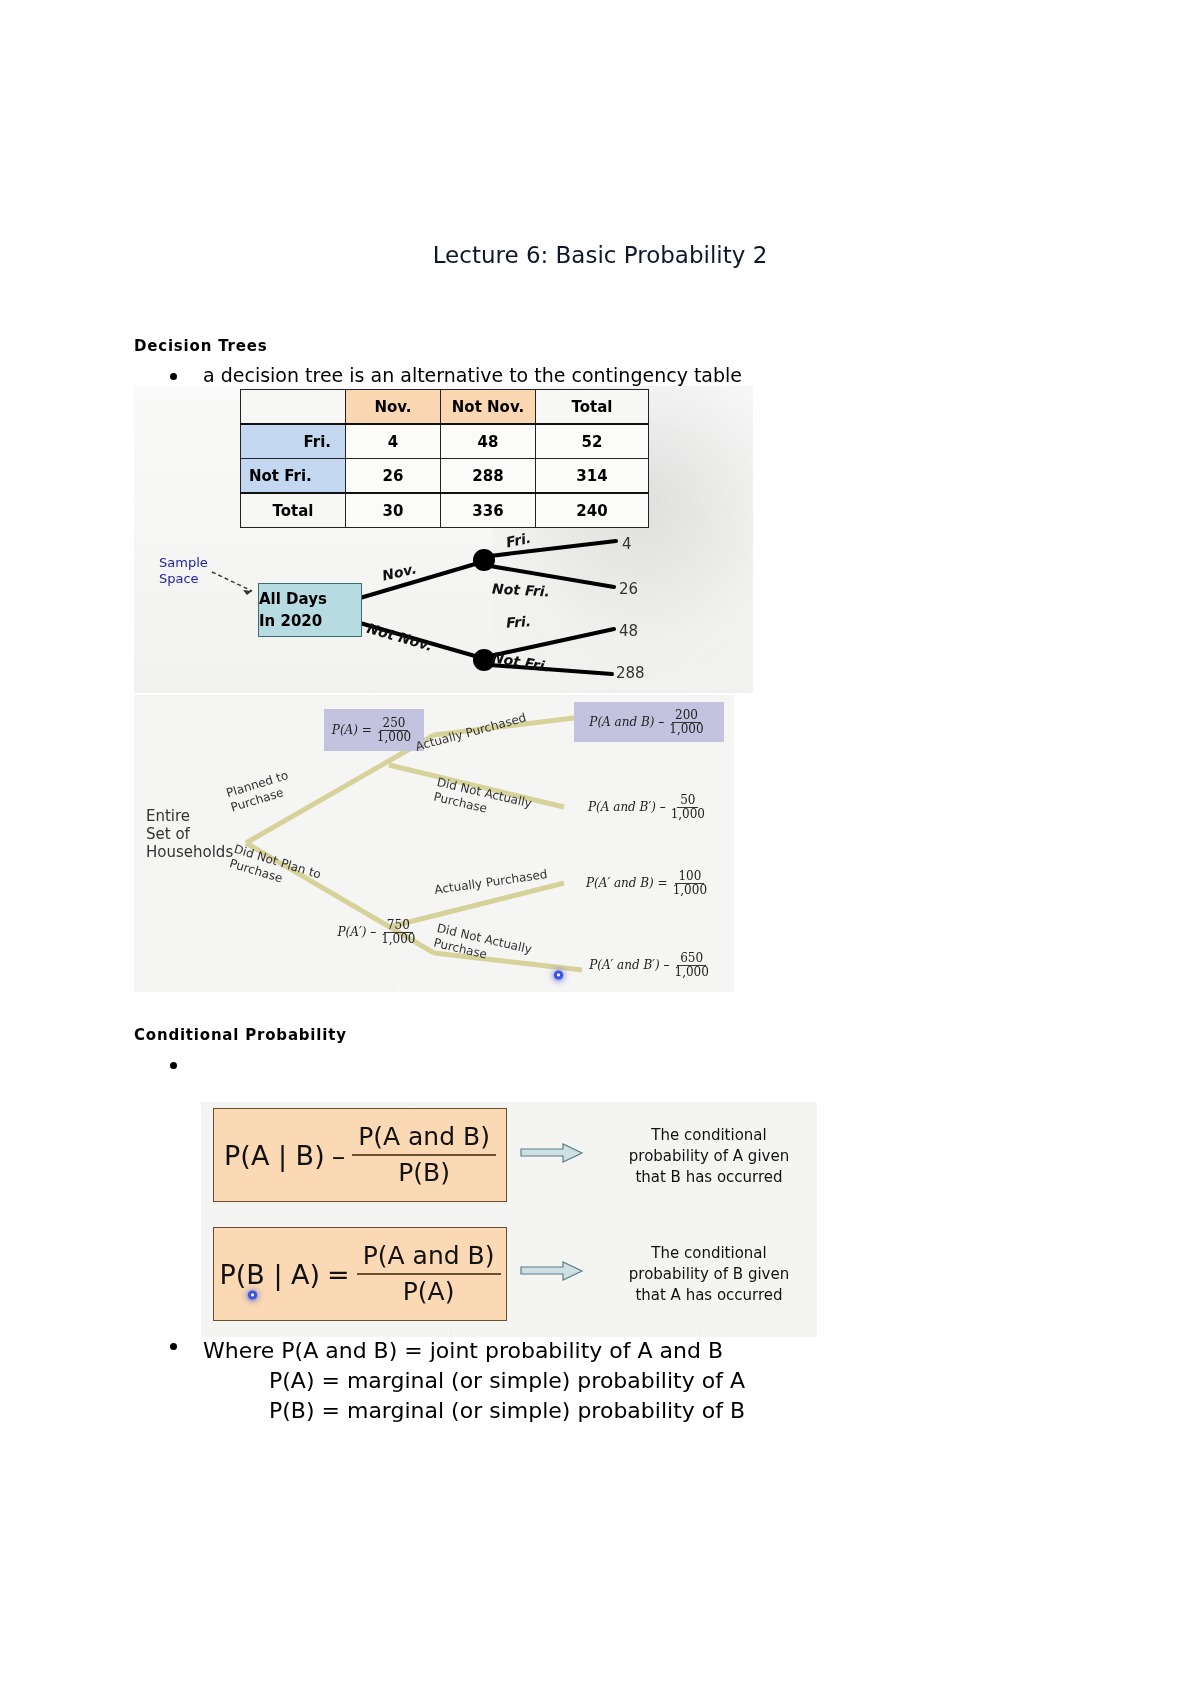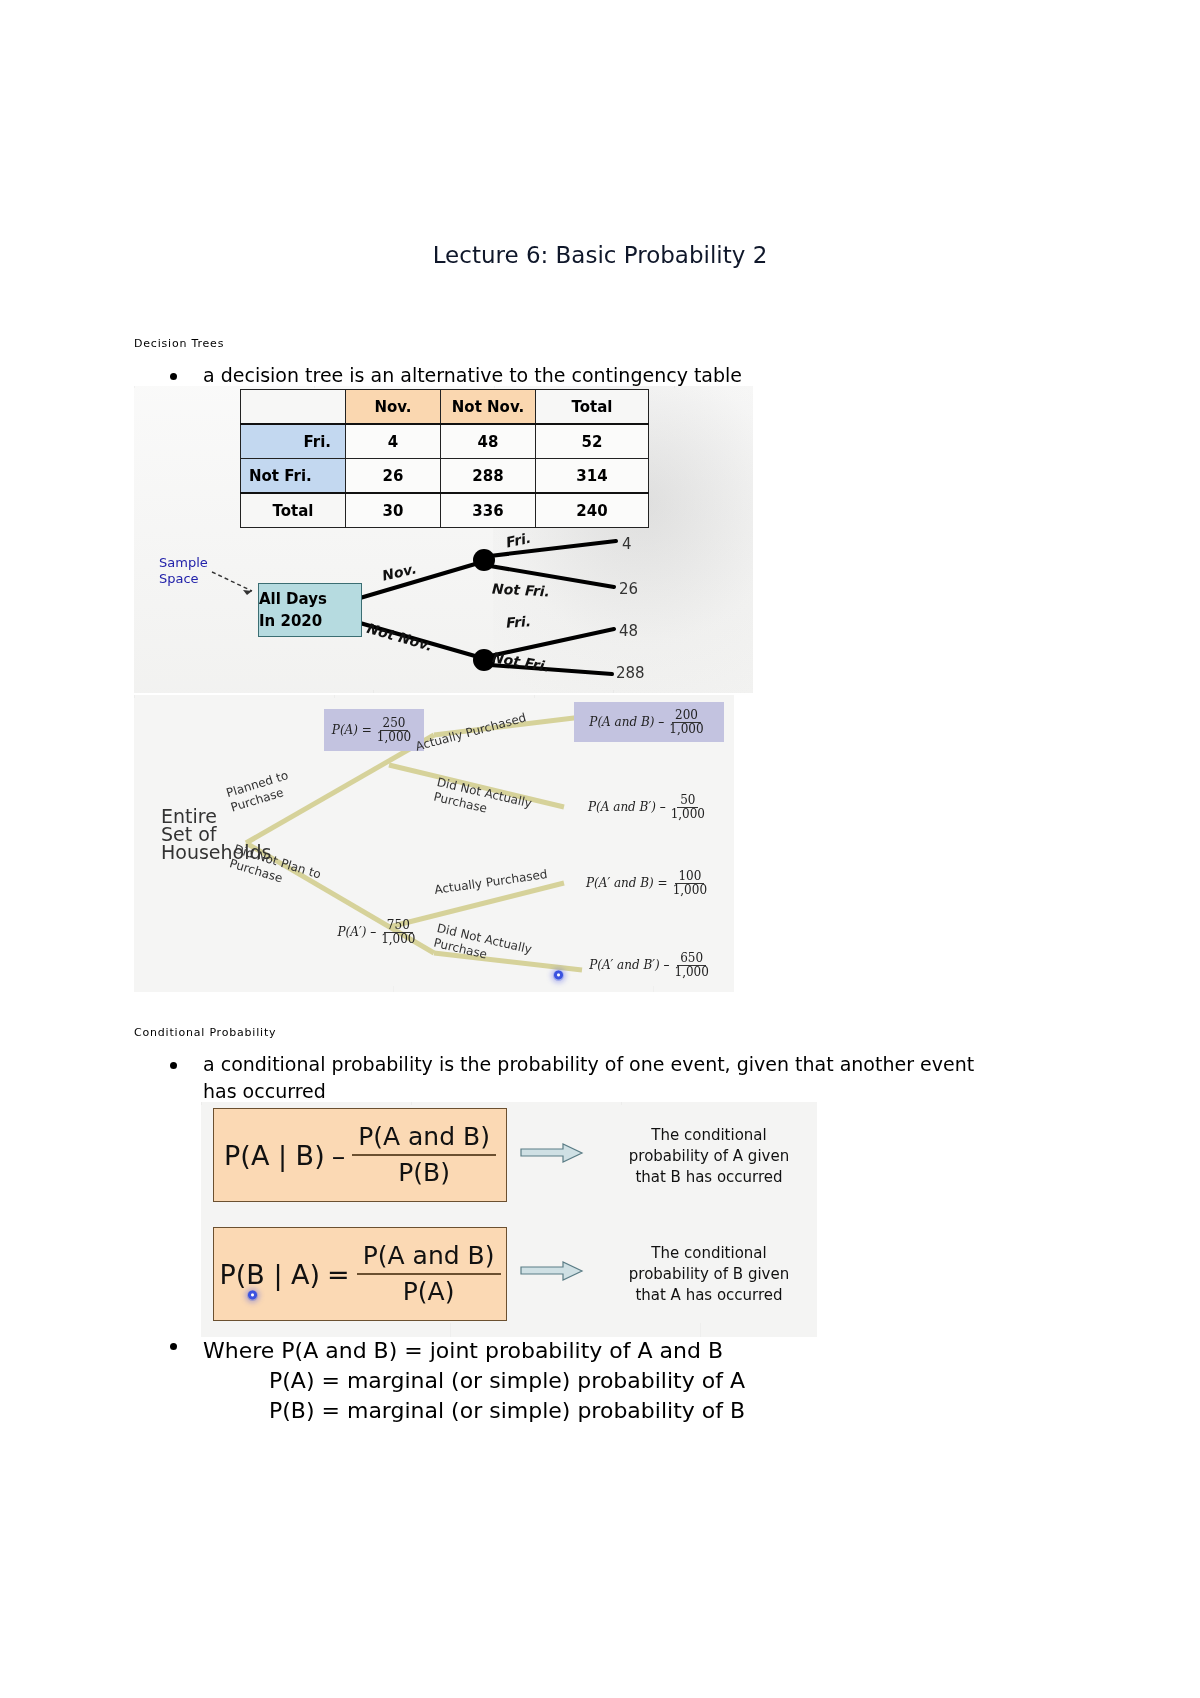--- a/index.html
+++ b/index.html
@@ -39,22 +39,22 @@
     top: 242px;
     text-align: center;
     font-size: 23px;
     font-weight: 400;
     color: #0f172a;
   }
 
   .section-heading {
     position: absolute;
     left: 134px;
-    font-size: 11px;
-    font-weight: normal;
+    font-size: 15px;
+    font-weight: bold;
     letter-spacing: 0.8px;
     color: #000;
   }
   #heading-decision-trees { top: 337px; }
   #heading-conditional { top: 1026px; }
 
   .bullet-line {
     position: absolute;
     font-size: 19px;
     line-height: 27px;
@@ -273,22 +273,22 @@
   .hh-label {
     position: absolute;
     font-size: 12px;
     color: #333;
     z-index: 5;
     line-height: 15px;
     white-space: nowrap;
     font-family: "DejaVu Sans", sans-serif;
   }
   #hh-entire {
-    left: 27px; top: 112px;
-    font-size: 19px;
+    left: 12px; top: 112px;
+    font-size: 15px;
     line-height: 18px;
     white-space: normal;
     width: 90px;
   }
   #hh-planned   { left: 93px; top: 78px;  transform: rotate(-17deg); white-space: normal; width: 90px;}
   #hh-didnotplan{ left: 96px; top: 160px; transform: rotate(17deg); white-space: normal; width: 95px;}
   #hh-actual1   { left: 280px; top: 30px; transform: rotate(-15deg); }
   #hh-didnot1   { left: 300px; top: 92px; transform: rotate(13deg); white-space: normal; width: 110px; }
   #hh-actual2   { left: 300px; top: 180px; transform: rotate(-8deg); }
   #hh-didnot2   { left: 300px; top: 238px; transform: rotate(13deg); white-space: normal; width: 110px;}
@@ -535,21 +535,20 @@
         <span class="num">650</span>
         <span class="den">1,000</span>
       </span>
     </div>
 
     <div class="cursor-dot" id="cursor-hh"></div>
   </div>
 
   <div class="section-heading" id="heading-conditional">Conditional Probability</div>
   <div class="bullet-dot" id="bullet-dot-2"></div>
-  <div class="bullet-line" id="bullet-text-2">a conditional probability is the probability of one event, given that another event has occurred</div>
 
   <div class="slide" id="slide-condprob">
 
     <div class="formula-box" id="fbox-1">
       <div class="formula">
         <span class="lhs">P(A | B)</span>
         <span class="op">–</span>
         <span class="bigfrac">
           <span class="bnum">P(A and B)</span>
           <span class="bden">P(B)</span>

